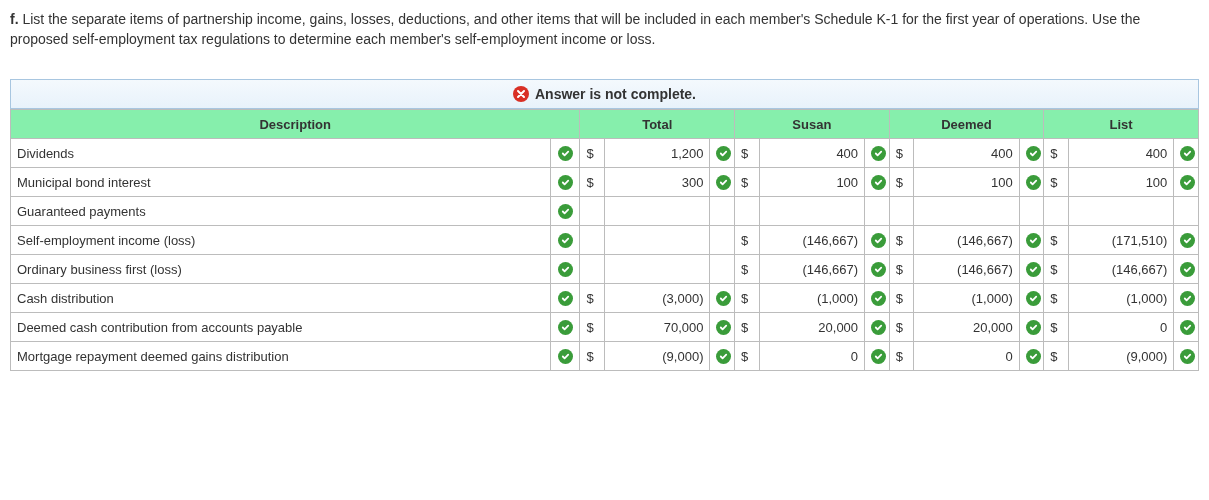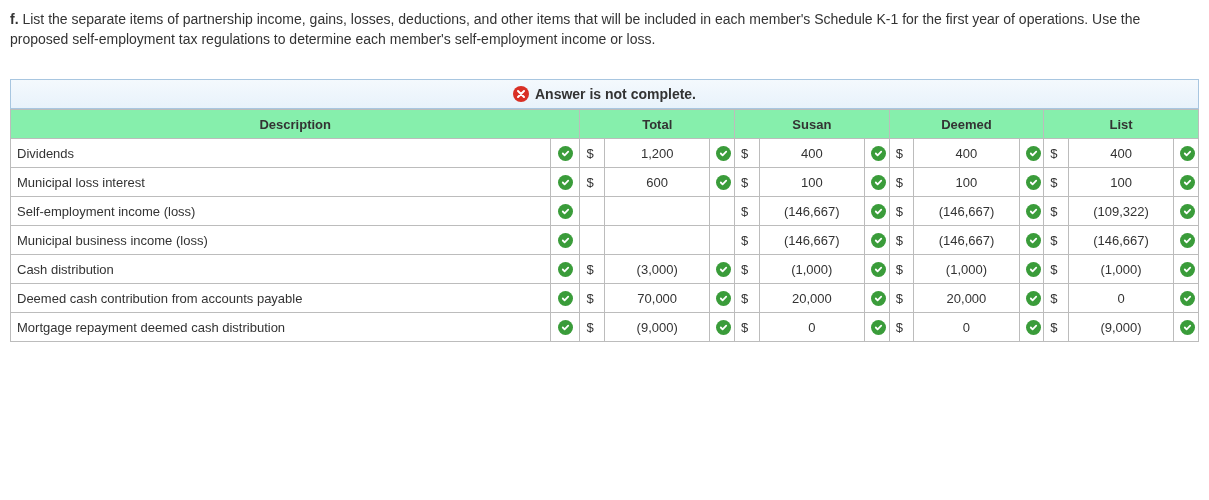--- a/index.html
+++ b/index.html
@@ -57,21 +57,21 @@
   col.desc { width: 440px; }
   col.chk  { width: 24px; }
   col.cur  { width: 20px; }
   col.val  { width: 86px; }
   col.mark { width: 20px; }
   .desc-cell { text-align: left; padding-left: 8px; margin-left: 48px; }
   .desc-head { text-align: center; }
   .chk-cell, .mark-cell { text-align: center; padding: 0; border-left: none; }
   .chk-cell { border-right: none; }
   .cur-cell { text-align: left; border-right: none; padding-right: 0; }
-  .val-cell { text-align: center; border-left: none; border-right: none; padding-right: 2px; }
+  .val-cell { text-align: right; border-left: none; border-right: none; padding-right: 2px; }
   .mark-cell { border-left: none; }
   .noleft { border-left: none; }
   .check {
     display: inline-flex;
     width: 15px;
     height: 15px;
     background: #3a9c3a;
     border-radius: 50%;
     align-items: center;
     justify-content: center;
@@ -153,28 +153,28 @@
           </span></td>
         <td class="cur-cell">$</td>
         <td class="val-cell">400</td>
         <td class="mark-cell"><span class="check">
             <svg viewBox="0 0 10 10">
               <path d="M2 5 L4 7 L8 3" stroke="#fff" stroke-width="2" fill="none" stroke-linecap="round" stroke-linejoin="round"></path>
             </svg>
           </span></td>
       </tr>
       <tr>
-        <td class="desc-cell">Municipal loss interest</td>
-        <td class="chk-cell noleft"><span class="check">
-            <svg viewBox="0 0 10 10">
-              <path d="M2 5 L4 7 L8 3" stroke="#fff" stroke-width="2" fill="none" stroke-linecap="round" stroke-linejoin="round"></path>
-            </svg>
-          </span></td>
-        <td class="cur-cell">$</td>
-        <td class="val-cell">600</td>
+        <td class="desc-cell">Municipal bond interest</td>
+        <td class="chk-cell noleft"><span class="check">
+            <svg viewBox="0 0 10 10">
+              <path d="M2 5 L4 7 L8 3" stroke="#fff" stroke-width="2" fill="none" stroke-linecap="round" stroke-linejoin="round"></path>
+            </svg>
+          </span></td>
+        <td class="cur-cell">$</td>
+        <td class="val-cell">300</td>
         <td class="mark-cell"><span class="check">
             <svg viewBox="0 0 10 10">
               <path d="M2 5 L4 7 L8 3" stroke="#fff" stroke-width="2" fill="none" stroke-linecap="round" stroke-linejoin="round"></path>
             </svg>
           </span></td>
         <td class="cur-cell">$</td>
         <td class="val-cell">100</td>
         <td class="mark-cell"><span class="check">
             <svg viewBox="0 0 10 10">
               <path d="M2 5 L4 7 L8 3" stroke="#fff" stroke-width="2" fill="none" stroke-linecap="round" stroke-linejoin="round"></path>
@@ -189,20 +189,40 @@
           </span></td>
         <td class="cur-cell">$</td>
         <td class="val-cell">100</td>
         <td class="mark-cell"><span class="check">
             <svg viewBox="0 0 10 10">
               <path d="M2 5 L4 7 L8 3" stroke="#fff" stroke-width="2" fill="none" stroke-linecap="round" stroke-linejoin="round"></path>
             </svg>
           </span></td>
       </tr>
       <tr>
+        <td class="desc-cell">Guaranteed payments</td>
+        <td class="chk-cell noleft"><span class="check">
+            <svg viewBox="0 0 10 10">
+              <path d="M2 5 L4 7 L8 3" stroke="#fff" stroke-width="2" fill="none" stroke-linecap="round" stroke-linejoin="round"></path>
+            </svg>
+          </span></td>
+        <td class="cur-cell"></td>
+        <td class="val-cell"></td>
+        <td class="mark-cell"></td>
+        <td class="cur-cell"></td>
+        <td class="val-cell"></td>
+        <td class="mark-cell"></td>
+        <td class="cur-cell"></td>
+        <td class="val-cell"></td>
+        <td class="mark-cell"></td>
+        <td class="cur-cell"></td>
+        <td class="val-cell"></td>
+        <td class="mark-cell"></td>
+      </tr>
+      <tr>
         <td class="desc-cell">Self-employment income (loss)</td>
         <td class="chk-cell noleft"><span class="check">
             <svg viewBox="0 0 10 10">
               <path d="M2 5 L4 7 L8 3" stroke="#fff" stroke-width="2" fill="none" stroke-linecap="round" stroke-linejoin="round"></path>
             </svg>
           </span></td>
         <td class="cur-cell"></td>
         <td class="val-cell"></td>
         <td class="mark-cell"></td>
         <td class="cur-cell">$</td>
@@ -213,29 +233,29 @@
             </svg>
           </span></td>
         <td class="cur-cell">$</td>
         <td class="val-cell">(146,667)</td>
         <td class="mark-cell"><span class="check">
             <svg viewBox="0 0 10 10">
               <path d="M2 5 L4 7 L8 3" stroke="#fff" stroke-width="2" fill="none" stroke-linecap="round" stroke-linejoin="round"></path>
             </svg>
           </span></td>
         <td class="cur-cell">$</td>
-        <td class="val-cell">(109,322)</td>
-        <td class="mark-cell"><span class="check">
-            <svg viewBox="0 0 10 10">
-              <path d="M2 5 L4 7 L8 3" stroke="#fff" stroke-width="2" fill="none" stroke-linecap="round" stroke-linejoin="round"></path>
-            </svg>
-          </span></td>
-      </tr>
-      <tr>
-        <td class="desc-cell">Municipal business income (loss)</td>
+        <td class="val-cell">(171,510)</td>
+        <td class="mark-cell"><span class="check">
+            <svg viewBox="0 0 10 10">
+              <path d="M2 5 L4 7 L8 3" stroke="#fff" stroke-width="2" fill="none" stroke-linecap="round" stroke-linejoin="round"></path>
+            </svg>
+          </span></td>
+      </tr>
+      <tr>
+        <td class="desc-cell">Ordinary business first (loss)</td>
         <td class="chk-cell noleft"><span class="check">
             <svg viewBox="0 0 10 10">
               <path d="M2 5 L4 7 L8 3" stroke="#fff" stroke-width="2" fill="none" stroke-linecap="round" stroke-linejoin="round"></path>
             </svg>
           </span></td>
         <td class="cur-cell"></td>
         <td class="val-cell"></td>
         <td class="mark-cell"></td>
         <td class="cur-cell">$</td>
         <td class="val-cell">(146,667)</td>
@@ -325,21 +345,21 @@
           </span></td>
         <td class="cur-cell">$</td>
         <td class="val-cell">0</td>
         <td class="mark-cell"><span class="check">
             <svg viewBox="0 0 10 10">
               <path d="M2 5 L4 7 L8 3" stroke="#fff" stroke-width="2" fill="none" stroke-linecap="round" stroke-linejoin="round"></path>
             </svg>
           </span></td>
       </tr>
       <tr>
-        <td class="desc-cell">Mortgage repayment deemed cash distribution</td>
+        <td class="desc-cell">Mortgage repayment deemed gains distribution</td>
         <td class="chk-cell noleft"><span class="check">
             <svg viewBox="0 0 10 10">
               <path d="M2 5 L4 7 L8 3" stroke="#fff" stroke-width="2" fill="none" stroke-linecap="round" stroke-linejoin="round"></path>
             </svg>
           </span></td>
         <td class="cur-cell">$</td>
         <td class="val-cell">(9,000)</td>
         <td class="mark-cell"><span class="check">
             <svg viewBox="0 0 10 10">
               <path d="M2 5 L4 7 L8 3" stroke="#fff" stroke-width="2" fill="none" stroke-linecap="round" stroke-linejoin="round"></path>

